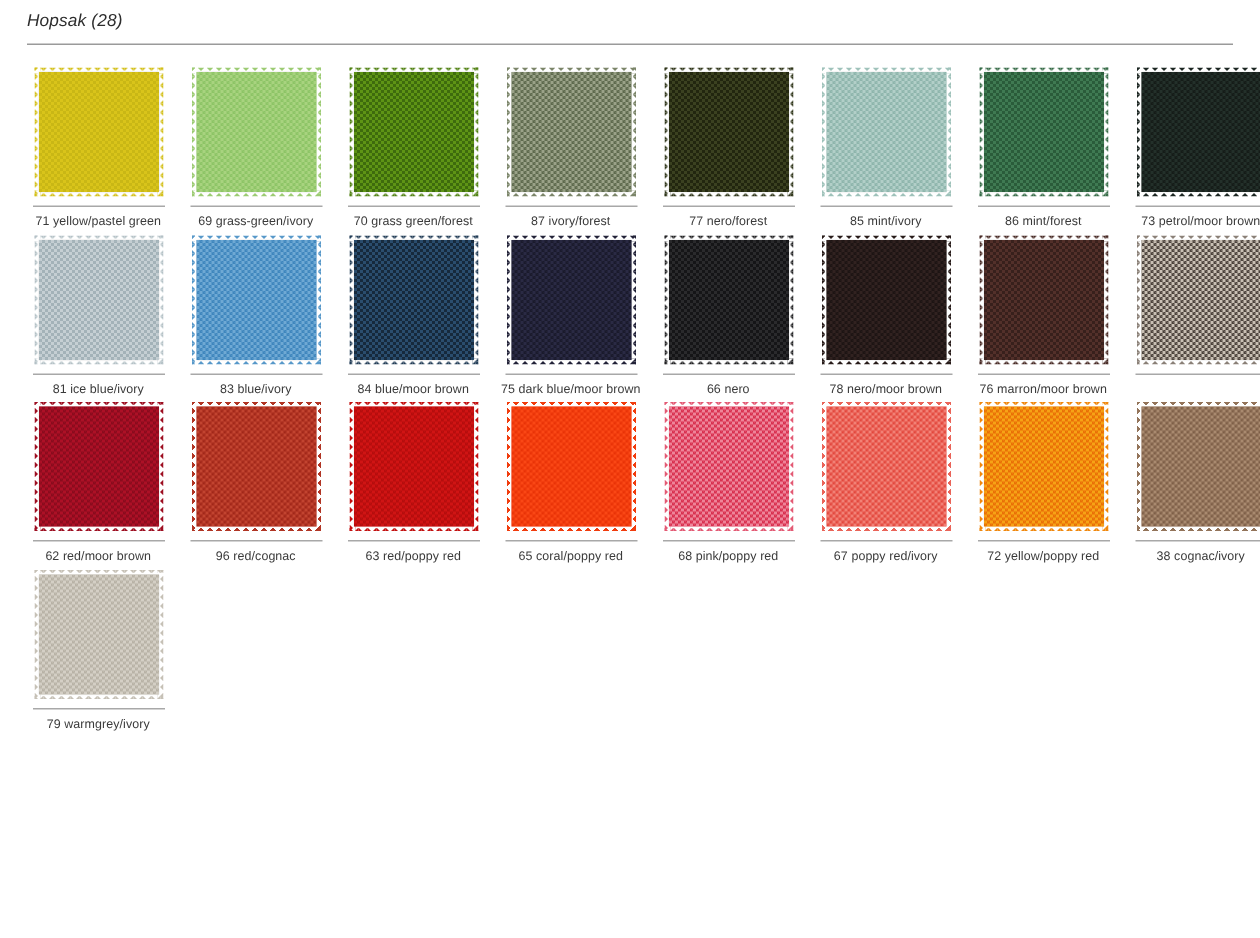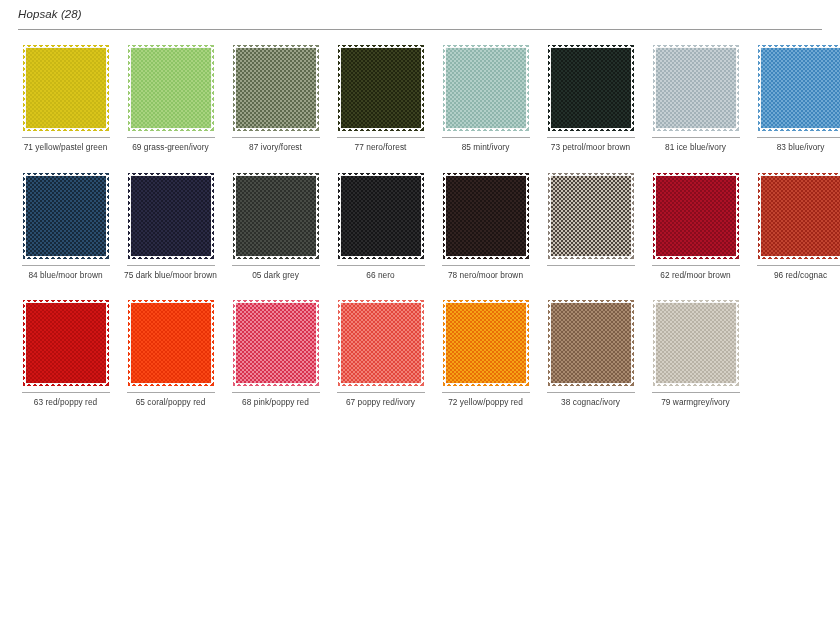--- a/index.html
+++ b/index.html
@@ -33,21 +33,21 @@
     background: #9a9a9a;
   }
 
   
   .grid {
     padding: 12px 0 0 0;
     display: grid;
     grid-template-columns: repeat(8, 105px);
     justify-content: start;
     margin-left: 13px;
-    row-gap: 16px;
+    row-gap: 0;
   }
   .swatch-cell {
     width: 105px;
     padding-top: 6px;
     box-sizing: border-box;
     display: flex;
     flex-direction: column;
     align-items: center;
   }
 
@@ -134,20 +134,30 @@
         <div class="fabric" data-name="fabric-texture-69-1" style="background-image: linear-gradient(45deg, rgb(141, 196, 102) 25%, transparent 25%, transparent 75%, rgb(141, 196, 102) 75%), linear-gradient(45deg, rgb(141, 196, 102) 25%, transparent 25%, transparent 75%, rgb(141, 196, 102) 75%), linear-gradient(rgb(168, 211, 127), rgb(168, 211, 127)); background-position: 0px 0px, 2px 2px, 0px 0px;">
           <div class="side-pink left" data-name="pinked-edge-left" style="background-image: linear-gradient(45deg, rgb(156, 203, 115) 25%, transparent 25%), linear-gradient(135deg, rgb(156, 203, 115) 25%, transparent 25%);"></div>
           <div class="side-pink right" data-name="pinked-edge-right" style="background-image: linear-gradient(-45deg, rgb(156, 203, 115) 25%, transparent 25%), linear-gradient(-135deg, rgb(156, 203, 115) 25%, transparent 25%);"></div>
         </div>
       </div>
       <div class="swatch-rule" data-name="swatch-divider"></div>
       <div class="swatch-label" data-name="swatch-label">69 grass-green/ivory</div>
     </div>
     <div class="swatch-cell" data-name="fabric-swatch-item">
       <div class="fabric-wrap" data-name="fabric-tile-wrap">
+        <div class="fabric" data-name="fabric-texture-70-2" style="background-image: linear-gradient(45deg, rgb(62, 107, 13) 25%, transparent 25%, transparent 75%, rgb(62, 107, 13) 75%), linear-gradient(45deg, rgb(62, 107, 13) 25%, transparent 25%, transparent 75%, rgb(62, 107, 13) 75%), linear-gradient(rgb(94, 148, 21), rgb(94, 148, 21)); background-position: 0px 0px, 2px 2px, 0px 0px;">
+          <div class="side-pink left" data-name="pinked-edge-left" style="background-image: linear-gradient(45deg, rgb(79, 128, 17) 25%, transparent 25%), linear-gradient(135deg, rgb(79, 128, 17) 25%, transparent 25%);"></div>
+          <div class="side-pink right" data-name="pinked-edge-right" style="background-image: linear-gradient(-45deg, rgb(79, 128, 17) 25%, transparent 25%), linear-gradient(-135deg, rgb(79, 128, 17) 25%, transparent 25%);"></div>
+        </div>
+      </div>
+      <div class="swatch-rule" data-name="swatch-divider"></div>
+      <div class="swatch-label" data-name="swatch-label">70 grass green/forest</div>
+    </div>
+    <div class="swatch-cell" data-name="fabric-swatch-item">
+      <div class="fabric-wrap" data-name="fabric-tile-wrap">
         <div class="fabric" data-name="fabric-texture-87-3" style="background-image: linear-gradient(45deg, rgb(94, 106, 78) 25%, transparent 25%, transparent 75%, rgb(94, 106, 78) 75%), linear-gradient(45deg, rgb(94, 106, 78) 25%, transparent 25%, transparent 75%, rgb(94, 106, 78) 75%), linear-gradient(rgb(154, 162, 136), rgb(154, 162, 136)); background-position: 0px 0px, 2px 2px, 0px 0px;">
           <div class="side-pink left" data-name="pinked-edge-left" style="background-image: linear-gradient(45deg, rgb(123, 133, 105) 25%, transparent 25%), linear-gradient(135deg, rgb(123, 133, 105) 25%, transparent 25%);"></div>
           <div class="side-pink right" data-name="pinked-edge-right" style="background-image: linear-gradient(-45deg, rgb(123, 133, 105) 25%, transparent 25%), linear-gradient(-135deg, rgb(123, 133, 105) 25%, transparent 25%);"></div>
         </div>
       </div>
       <div class="swatch-rule" data-name="swatch-divider"></div>
       <div class="swatch-label" data-name="swatch-label">87 ivory/forest</div>
     </div>
     <div class="swatch-cell" data-name="fabric-swatch-item">
       <div class="fabric-wrap" data-name="fabric-tile-wrap">
@@ -164,20 +174,30 @@
         <div class="fabric" data-name="fabric-texture-85-5" style="background-image: linear-gradient(45deg, rgb(142, 181, 172) 25%, transparent 25%, transparent 75%, rgb(142, 181, 172) 75%), linear-gradient(45deg, rgb(142, 181, 172) 25%, transparent 25%, transparent 75%, rgb(142, 181, 172) 75%), linear-gradient(rgb(178, 207, 200), rgb(178, 207, 200)); background-position: 0px 0px, 2px 2px, 0px 0px;">
           <div class="side-pink left" data-name="pinked-edge-left" style="background-image: linear-gradient(45deg, rgb(159, 194, 186) 25%, transparent 25%), linear-gradient(135deg, rgb(159, 194, 186) 25%, transparent 25%);"></div>
           <div class="side-pink right" data-name="pinked-edge-right" style="background-image: linear-gradient(-45deg, rgb(159, 194, 186) 25%, transparent 25%), linear-gradient(-135deg, rgb(159, 194, 186) 25%, transparent 25%);"></div>
         </div>
       </div>
       <div class="swatch-rule" data-name="swatch-divider"></div>
       <div class="swatch-label" data-name="swatch-label">85 mint/ivory</div>
     </div>
     <div class="swatch-cell" data-name="fabric-swatch-item">
       <div class="fabric-wrap" data-name="fabric-tile-wrap">
+        <div class="fabric" data-name="fabric-texture-86-6" style="background-image: linear-gradient(45deg, rgb(42, 92, 58) 25%, transparent 25%, transparent 75%, rgb(42, 92, 58) 75%), linear-gradient(45deg, rgb(42, 92, 58) 25%, transparent 25%, transparent 75%, rgb(42, 92, 58) 75%), linear-gradient(rgb(63, 122, 82), rgb(63, 122, 82)); background-position: 0px 0px, 2px 2px, 0px 0px;">
+          <div class="side-pink left" data-name="pinked-edge-left" style="background-image: linear-gradient(45deg, rgb(53, 106, 70) 25%, transparent 25%), linear-gradient(135deg, rgb(53, 106, 70) 25%, transparent 25%);"></div>
+          <div class="side-pink right" data-name="pinked-edge-right" style="background-image: linear-gradient(-45deg, rgb(53, 106, 70) 25%, transparent 25%), linear-gradient(-135deg, rgb(53, 106, 70) 25%, transparent 25%);"></div>
+        </div>
+      </div>
+      <div class="swatch-rule" data-name="swatch-divider"></div>
+      <div class="swatch-label" data-name="swatch-label">86 mint/forest</div>
+    </div>
+    <div class="swatch-cell" data-name="fabric-swatch-item">
+      <div class="fabric-wrap" data-name="fabric-tile-wrap">
         <div class="fabric" data-name="fabric-texture-73-7" style="background-image: linear-gradient(45deg, rgb(21, 28, 24) 25%, transparent 25%, transparent 75%, rgb(21, 28, 24) 75%), linear-gradient(45deg, rgb(21, 28, 24) 25%, transparent 25%, transparent 75%, rgb(21, 28, 24) 75%), linear-gradient(rgb(35, 48, 42), rgb(35, 48, 42)); background-position: 0px 0px, 2px 2px, 0px 0px;">
           <div class="side-pink left" data-name="pinked-edge-left" style="background-image: linear-gradient(45deg, rgb(28, 38, 34) 25%, transparent 25%), linear-gradient(135deg, rgb(28, 38, 34) 25%, transparent 25%);"></div>
           <div class="side-pink right" data-name="pinked-edge-right" style="background-image: linear-gradient(-45deg, rgb(28, 38, 34) 25%, transparent 25%), linear-gradient(-135deg, rgb(28, 38, 34) 25%, transparent 25%);"></div>
         </div>
       </div>
       <div class="swatch-rule" data-name="swatch-divider"></div>
       <div class="swatch-label" data-name="swatch-label">73 petrol/moor brown</div>
     </div>
     <div class="swatch-cell" data-name="fabric-swatch-item">
       <div class="fabric-wrap" data-name="fabric-tile-wrap">
@@ -214,50 +234,50 @@
         <div class="fabric" data-name="fabric-texture-75-13" style="background-image: linear-gradient(45deg, rgb(26, 26, 44) 25%, transparent 25%, transparent 75%, rgb(26, 26, 44) 75%), linear-gradient(45deg, rgb(26, 26, 44) 25%, transparent 25%, transparent 75%, rgb(26, 26, 44) 75%), linear-gradient(rgb(42, 42, 68), rgb(42, 42, 68)); background-position: 0px 0px, 2px 2px, 0px 0px;">
           <div class="side-pink left" data-name="pinked-edge-left" style="background-image: linear-gradient(45deg, rgb(34, 34, 56) 25%, transparent 25%), linear-gradient(135deg, rgb(34, 34, 56) 25%, transparent 25%);"></div>
           <div class="side-pink right" data-name="pinked-edge-right" style="background-image: linear-gradient(-45deg, rgb(34, 34, 56) 25%, transparent 25%), linear-gradient(-135deg, rgb(34, 34, 56) 25%, transparent 25%);"></div>
         </div>
       </div>
       <div class="swatch-rule" data-name="swatch-divider"></div>
       <div class="swatch-label" data-name="swatch-label">75 dark blue/moor brown</div>
     </div>
     <div class="swatch-cell" data-name="fabric-swatch-item">
       <div class="fabric-wrap" data-name="fabric-tile-wrap">
-        <div class="fabric" data-name="fabric-texture-05-14" style="background-image: linear-gradient(45deg, rgb(45, 48, 44) 25%, transparent 25%, transparent 75%, rgb(45, 48, 44) 75%), linear-gradient(45deg, rgb(45, 48, 44) 25%, transparent 25%, transparent 75%, rgb(45, 48, 44) 75%), linear-gradient(rgb(72, 76, 70), rgb(72, 76, 70)); background-position: 0px 0px, 2px 2px, 0px 0px;">
-          <div class="side-pink left" data-name="pinked-edge-left" style="background-image: linear-gradient(45deg, rgb(59, 62, 57) 25%, transparent 25%), linear-gradient(135deg, rgb(59, 62, 57) 25%, transparent 25%);"></div>
-          <div class="side-pink right" data-name="pinked-edge-right" style="background-image: linear-gradient(-45deg, rgb(59, 62, 57) 25%, transparent 25%), linear-gradient(-135deg, rgb(59, 62, 57) 25%, transparent 25%);"></div>
-        </div>
-      </div>
-      <div class="swatch-rule" data-name="swatch-divider"></div>
-      <div class="swatch-label" data-name="swatch-label">05 dark grey</div>
-    </div>
-    <div class="swatch-cell" data-name="fabric-swatch-item">
-      <div class="fabric-wrap" data-name="fabric-tile-wrap">
         <div class="fabric" data-name="fabric-texture-66-15" style="background-image: linear-gradient(45deg, rgb(21, 21, 23) 25%, transparent 25%, transparent 75%, rgb(21, 21, 23) 75%), linear-gradient(45deg, rgb(21, 21, 23) 25%, transparent 25%, transparent 75%, rgb(21, 21, 23) 75%), linear-gradient(rgb(42, 42, 44), rgb(42, 42, 44)); background-position: 0px 0px, 2px 2px, 0px 0px;">
           <div class="side-pink left" data-name="pinked-edge-left" style="background-image: linear-gradient(45deg, rgb(32, 32, 34) 25%, transparent 25%), linear-gradient(135deg, rgb(32, 32, 34) 25%, transparent 25%);"></div>
           <div class="side-pink right" data-name="pinked-edge-right" style="background-image: linear-gradient(-45deg, rgb(32, 32, 34) 25%, transparent 25%), linear-gradient(-135deg, rgb(32, 32, 34) 25%, transparent 25%);"></div>
         </div>
       </div>
       <div class="swatch-rule" data-name="swatch-divider"></div>
       <div class="swatch-label" data-name="swatch-label">66 nero</div>
     </div>
     <div class="swatch-cell" data-name="fabric-swatch-item">
       <div class="fabric-wrap" data-name="fabric-tile-wrap">
         <div class="fabric" data-name="fabric-texture-78-16" style="background-image: linear-gradient(45deg, rgb(29, 20, 19) 25%, transparent 25%, transparent 75%, rgb(29, 20, 19) 75%), linear-gradient(45deg, rgb(29, 20, 19) 25%, transparent 25%, transparent 75%, rgb(29, 20, 19) 75%), linear-gradient(rgb(49, 34, 32), rgb(49, 34, 32)); background-position: 0px 0px, 2px 2px, 0px 0px;">
           <div class="side-pink left" data-name="pinked-edge-left" style="background-image: linear-gradient(45deg, rgb(39, 27, 25) 25%, transparent 25%), linear-gradient(135deg, rgb(39, 27, 25) 25%, transparent 25%);"></div>
           <div class="side-pink right" data-name="pinked-edge-right" style="background-image: linear-gradient(-45deg, rgb(39, 27, 25) 25%, transparent 25%), linear-gradient(-135deg, rgb(39, 27, 25) 25%, transparent 25%);"></div>
         </div>
       </div>
       <div class="swatch-rule" data-name="swatch-divider"></div>
       <div class="swatch-label" data-name="swatch-label">78 nero/moor brown</div>
     </div>
     <div class="swatch-cell" data-name="fabric-swatch-item">
       <div class="fabric-wrap" data-name="fabric-tile-wrap">
+        <div class="fabric" data-name="fabric-texture-76-17" style="background-image: linear-gradient(45deg, rgb(56, 32, 28) 25%, transparent 25%, transparent 75%, rgb(56, 32, 28) 75%), linear-gradient(45deg, rgb(56, 32, 28) 25%, transparent 25%, transparent 75%, rgb(56, 32, 28) 75%), linear-gradient(rgb(83, 48, 42), rgb(83, 48, 42)); background-position: 0px 0px, 2px 2px, 0px 0px;">
+          <div class="side-pink left" data-name="pinked-edge-left" style="background-image: linear-gradient(45deg, rgb(70, 40, 35) 25%, transparent 25%), linear-gradient(135deg, rgb(70, 40, 35) 25%, transparent 25%);"></div>
+          <div class="side-pink right" data-name="pinked-edge-right" style="background-image: linear-gradient(-45deg, rgb(70, 40, 35) 25%, transparent 25%), linear-gradient(-135deg, rgb(70, 40, 35) 25%, transparent 25%);"></div>
+        </div>
+      </div>
+      <div class="swatch-rule" data-name="swatch-divider"></div>
+      <div class="swatch-label" data-name="swatch-label">76 marron/moor brown</div>
+    </div>
+    <div class="swatch-cell" data-name="fabric-swatch-item">
+      <div class="fabric-wrap" data-name="fabric-tile-wrap">
         <div class="fabric" data-name="fabric-texture-80-18" style="background-image: linear-gradient(45deg, rgb(76, 67, 60) 25%, transparent 25%, transparent 75%, rgb(76, 67, 60) 75%), linear-gradient(45deg, rgb(76, 67, 60) 25%, transparent 25%, transparent 75%, rgb(76, 67, 60) 75%), linear-gradient(rgb(201, 192, 180), rgb(201, 192, 180)); background-position: 0px 0px, 2px 2px, 0px 0px;">
           <div class="side-pink left" data-name="pinked-edge-left" style="background-image: linear-gradient(45deg, rgb(138, 128, 119) 25%, transparent 25%), linear-gradient(135deg, rgb(138, 128, 119) 25%, transparent 25%);"></div>
           <div class="side-pink right" data-name="pinked-edge-right" style="background-image: linear-gradient(-45deg, rgb(138, 128, 119) 25%, transparent 25%), linear-gradient(-135deg, rgb(138, 128, 119) 25%, transparent 25%);"></div>
         </div>
       </div>
       <div class="swatch-rule" data-name="swatch-divider"></div>
     </div>
     <div class="swatch-cell" data-name="fabric-swatch-item">
       <div class="fabric-wrap" data-name="fabric-tile-wrap">
         <div class="fabric" data-name="fabric-texture-62-19" style="background-image: linear-gradient(45deg, rgb(138, 11, 29) 25%, transparent 25%, transparent 75%, rgb(138, 11, 29) 75%), linear-gradient(45deg, rgb(138, 11, 29) 25%, transparent 25%, transparent 75%, rgb(138, 11, 29) 75%), linear-gradient(rgb(173, 16, 38), rgb(173, 16, 38)); background-position: 0px 0px, 2px 2px, 0px 0px;">

